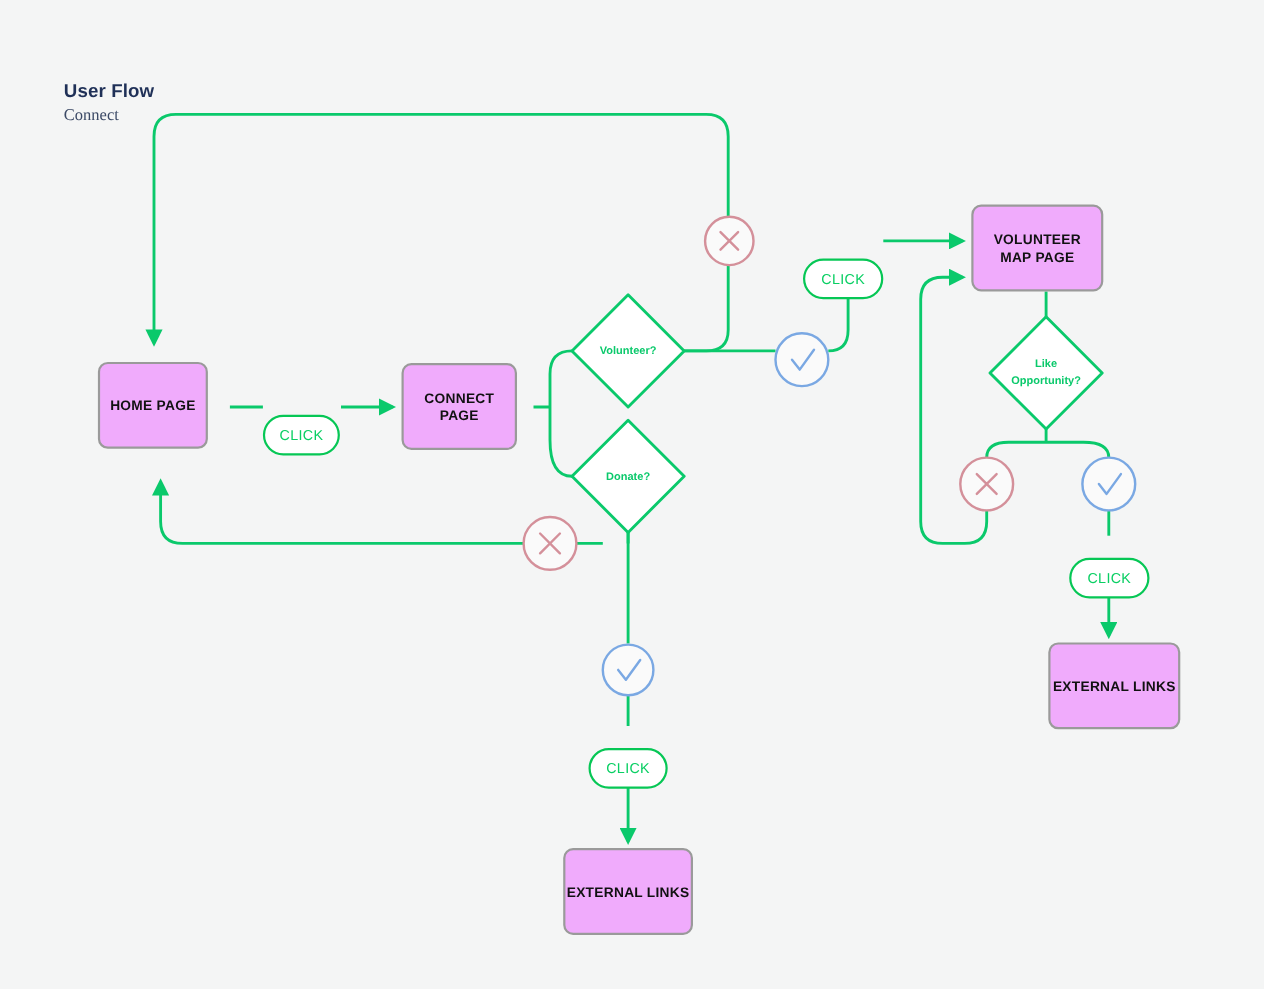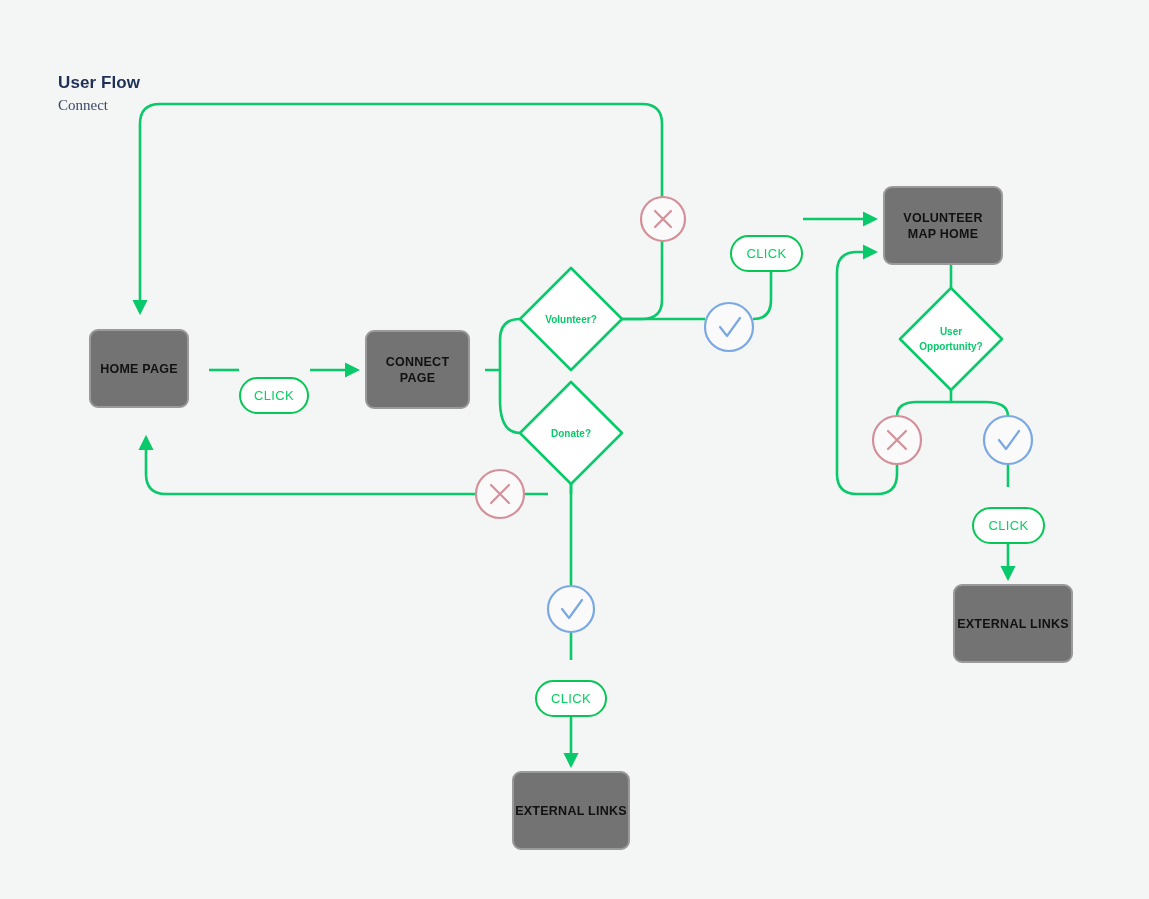--- a/index.html
+++ b/index.html
@@ -50,21 +50,21 @@
   
   .node {
     position: absolute;
     box-sizing: border-box;
     display: flex;
     align-items: center;
     justify-content: center;
     text-align: center;
   }
   .page-box {
-    background: #737373;
+    background: #f0abfc;
     border: 2px solid #9a9a9a;
     border-radius: 9px;
     font-size: 12.5px;
     font-weight: bold;
     color: #111111;
     letter-spacing: 0.25px;
     line-height: 16px;
   }
   .click-pill {
     background: #ffffff;
@@ -183,21 +183,21 @@
 <div class="node page-box" style="left:89px; top:329px; width:100px; height:79px;">
   <span>HOME PAGE</span>
 </div>
 
 <div class="node page-box" style="left:365px; top:330px; width:105px; height:79px;">
   <span>CONNECT PAGE</span>
 </div>
 
 <div class="node page-box" style="left:883px; top:186px; width:120px; height:79px; flex-direction:column;">
   <span>VOLUNTEER</span>
-  <span>MAP HOME</span>
+  <span>MAP PAGE</span>
 </div>
 
 <div class="node page-box" style="left:953px; top:584px; width:120px; height:79px;">
   <span>EXTERNAL LINKS</span>
 </div>
 
 <div class="node page-box" style="left:512px; top:771px; width:118px; height:79px;">
   <span>EXTERNAL LINKS</span>
 </div>
 
@@ -219,15 +219,15 @@
 
 <div class="decision-label" style="left:521px; top:312px; width:100px;">
   <span>Volunteer?</span>
 </div>
 
 <div class="decision-label" style="left:521px; top:426px; width:100px;text-align:center;">
   <span>Donate?</span>
 </div>
 
 <div class="decision-label" style="left:901px; top:324px; width:100px;">
-  <div>User</div>
+  <div>Like</div>
   <div>Opportunity?</div>
 </div>
 
 </body></html>

